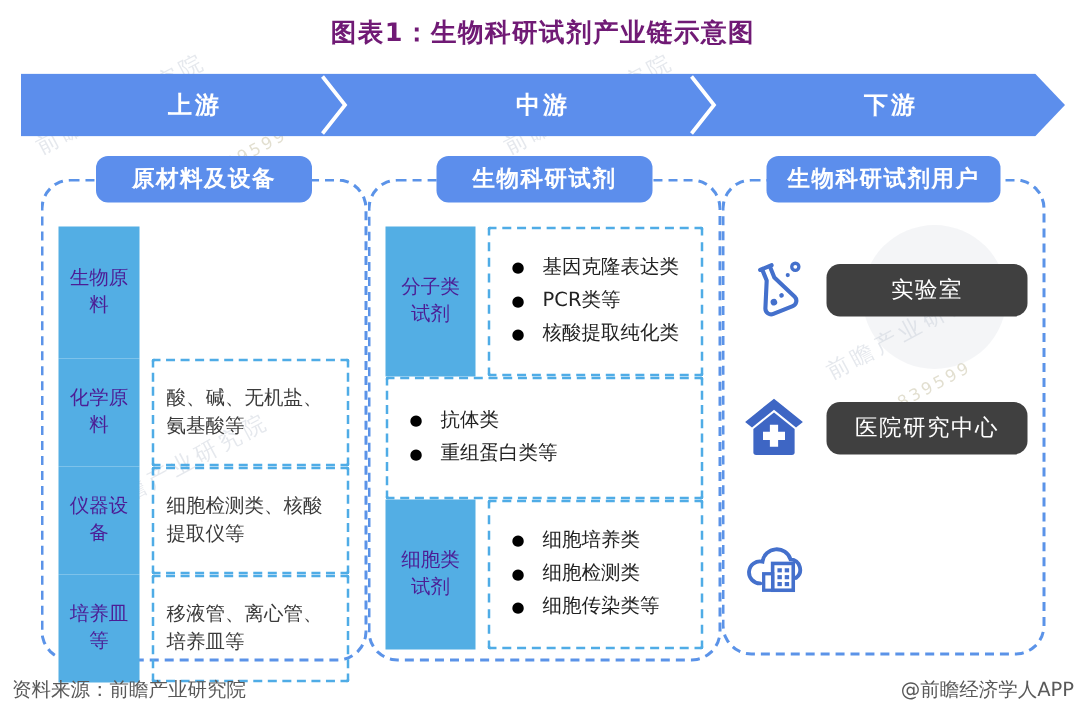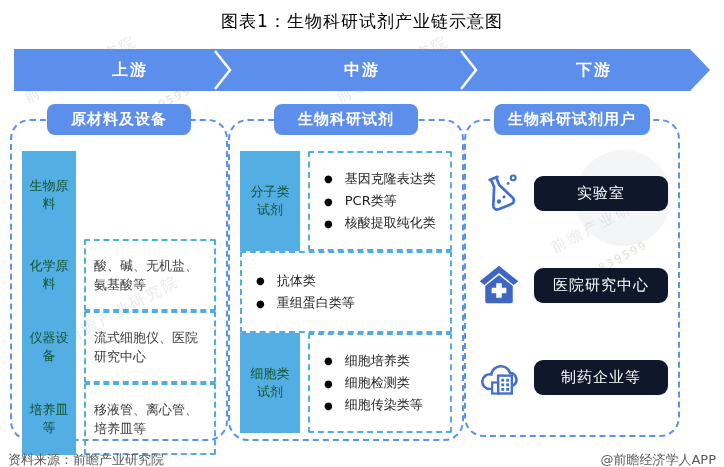--- a/index.html
+++ b/index.html
@@ -1,62 +1,62 @@
 <!DOCTYPE html>
 <html><head>
 <meta charset="utf-8">
 <style>
   html,body{margin:0;padding:0;background:#fff;}
   .canvas{position:relative;width:724px;height:467px;background:#ffffff;overflow:hidden;
           font-family:"DejaVu Sans","Liberation Sans",sans-serif;}
   
   .title{position:absolute;top:10px;left:0;width:100%;text-align:center;
-         font-size:17px;font-weight:normal;color:#000000;letter-spacing:1px;}
+         font-size:17px;font-weight:bold;color:#701a75;letter-spacing:1px;}
   
   .band{position:absolute;top:49px;left:14px;width:696px;height:42px;background:#5c8eec;
         clip-path:polygon(0 0,calc(100% - 20px) 0,100% 50%,calc(100% - 20px) 100%,0 100%);
         display:flex;}
   .band .stage{flex:1;display:flex;align-items:center;justify-content:center;
         color:#fff;font-size:16px;font-weight:bold;letter-spacing:2px;}
   .band .stage:last-child{padding-right:18px;}
   .chev{position:absolute;top:0;height:42px;width:22px;}
   .chev svg{display:block;}
   
   .cols{position:absolute;top:104px;left:10px;width:704px;height:324px;
-        display:flex;justify-content:flex-start;}
+        display:flex;justify-content:center;}
   .col{position:relative;}
   .col-left{width:218px;}
   .col-mid{width:236px;}
   .col-right{width:216px;}
   .col-header{position:absolute;top:0;left:50%;transform:translateX(-50%);z-index:2;
         background:#5c8eec;color:#fff;font-size:15px;font-weight:bold;white-space:nowrap;
         padding:6px 24px;border-radius:8px;letter-spacing:1px;}
   .col-right .col-header{padding:6px 14px;}
   .col-body{position:absolute;top:15px;left:0;right:0;height:276px;
         border:2px dashed #5b93e8;border-radius:20px;
         padding:30px 10px 12px 10px;
         display:flex;flex-direction:column;justify-content:space-between;}
   
   .row{display:flex;gap:8px;align-items:stretch;}
-  .row-label{background:#53aee4;color:#14532d;font-size:13px;line-height:1.35;
+  .row-label{background:#53aee4;color:#4c1d95;font-size:13px;line-height:1.35;
         display:flex;align-items:center;justify-content:center;text-align:center;
         padding:4px 5px;flex:0 0 44px;}
   .col-mid .row-label{flex:0 0 50px;}
   .row-content{flex:1;border:2px dashed #4face6;border-radius:2px;color:#3b3b3b;
         font-size:13px;line-height:1.5;display:flex;align-items:center;padding:4px 8px;}
   .r-tall{min-height:80px;} .r-short{min-height:60px;}
   .m-tall{min-height:88px;} .m-short{min-height:70px;}
   ul.bullets{list-style:none;margin:0;padding:0 0 0 6px;}
   ul.bullets li{display:flex;align-items:center;font-size:13px;color:#222;line-height:1.7;}
   ul.bullets li::before{content:"●";font-size:10px;color:#000;margin-right:12px;}
   
   .col-right .col-body{justify-content:space-around;padding:26px 8px 12px 8px;}
   .user{display:flex;align-items:center;gap:12px;padding:0 2px;}
   .user .icon{flex:0 0 46px;height:46px;display:flex;align-items:center;justify-content:center;}
-  .user .btn{flex:1;background:#0f172a;color:#fff;text-align:center;font-size:15px;
+  .user .btn{flex:1;background:#404040;color:#fff;text-align:center;font-size:15px;
         padding:8px 2px;border-radius:9px;letter-spacing:1px;}
   
   .footer{position:absolute;left:8px;right:8px;top:439px;display:flex;
         justify-content:space-between;font-size:13px;color:#595959;margin-top:12px;}
   
   .wm{position:absolute;color:rgba(160,172,190,0.28);font-size:15px;letter-spacing:3px;
       transform:rotate(-28deg);white-space:nowrap;pointer-events:none;}
   .wm-num{font-size:11px;color:rgba(190,185,150,0.45);letter-spacing:2px;}
   .wm-logo{position:absolute;width:96px;height:96px;border-radius:50%;
       background:rgba(205,210,220,0.22);pointer-events:none;}
@@ -99,21 +99,21 @@
       <div class="col-body">
         <div class="row">
           <div class="row-label r-tall">生物原料</div>
         </div>
         <div class="row">
           <div class="row-label r-short">化学原料</div>
           <div class="row-content r-short">酸、碱、无机盐、氨基酸等</div>
         </div>
         <div class="row">
           <div class="row-label r-short">仪器设备</div>
-          <div class="row-content r-short">流式细胞仪、医院研究中心</div>
+          <div class="row-content r-short">细胞检测类、核酸提取仪等</div>
         </div>
         <div class="row">
           <div class="row-label r-short">培养皿等</div>
           <div class="row-content r-short">移液管、离心管、培养皿等</div>
         </div>
       </div>
     </div>
 
     <div class="col col-mid">
       <div class="col-header">生物科研试剂</div>
@@ -191,21 +191,20 @@
               <g fill="#4470cc">
                 <rect x="26.5" y="26" width="3.2" height="3"></rect>
                   <rect x="31.8" y="26" width="3.2" height="3"></rect>
                 <rect x="26.5" y="31" width="3.2" height="3"></rect>
                   <rect x="31.8" y="31" width="3.2" height="3"></rect>
                 <rect x="26.5" y="36" width="3.2" height="3"></rect>
                   <rect x="31.8" y="36" width="3.2" height="3"></rect>
               </g>
             </svg>
           </span>
-          <div class="btn">制药企业等</div>
         </div>
 
       </div>
     </div>
   </div>
 
   <div class="footer">
     <span>资料来源：前瞻产业研究院</span>
     <span>@前瞻经济学人APP</span>
   </div>

